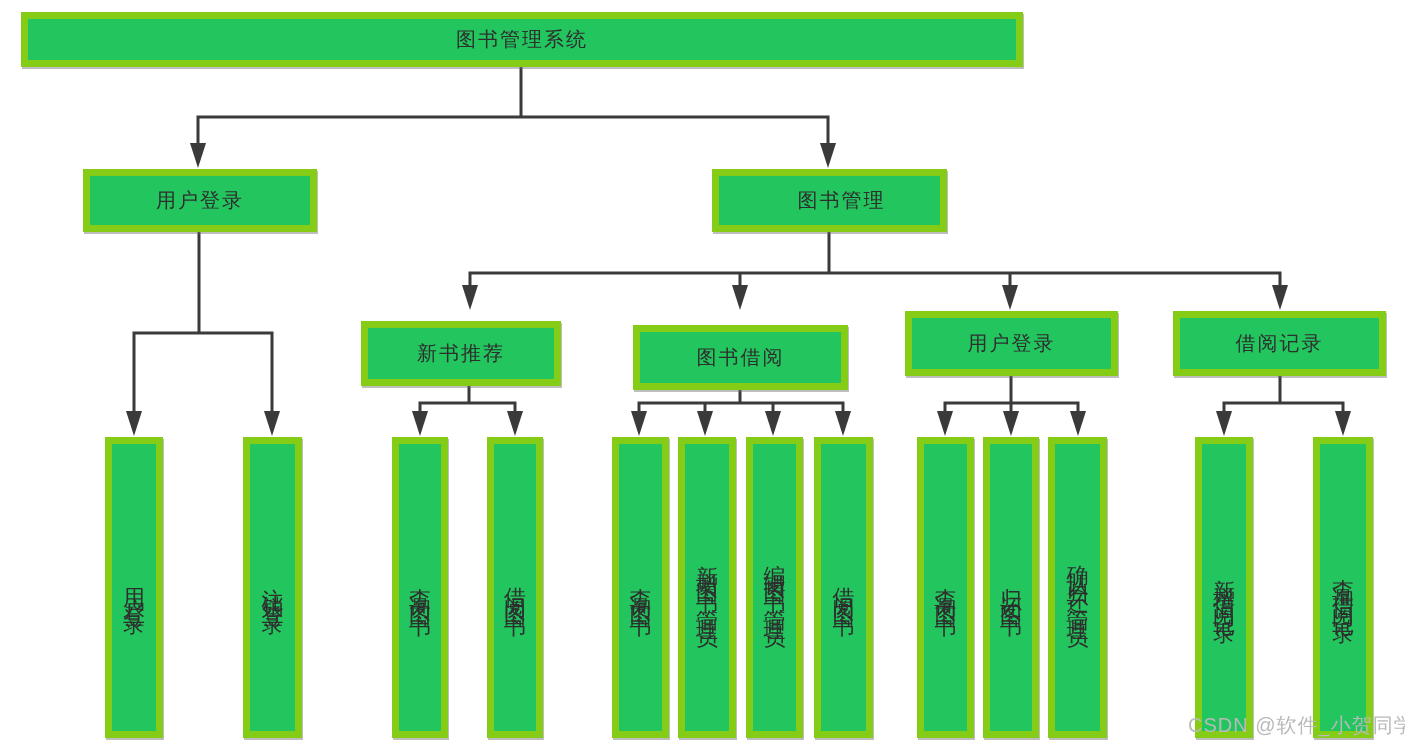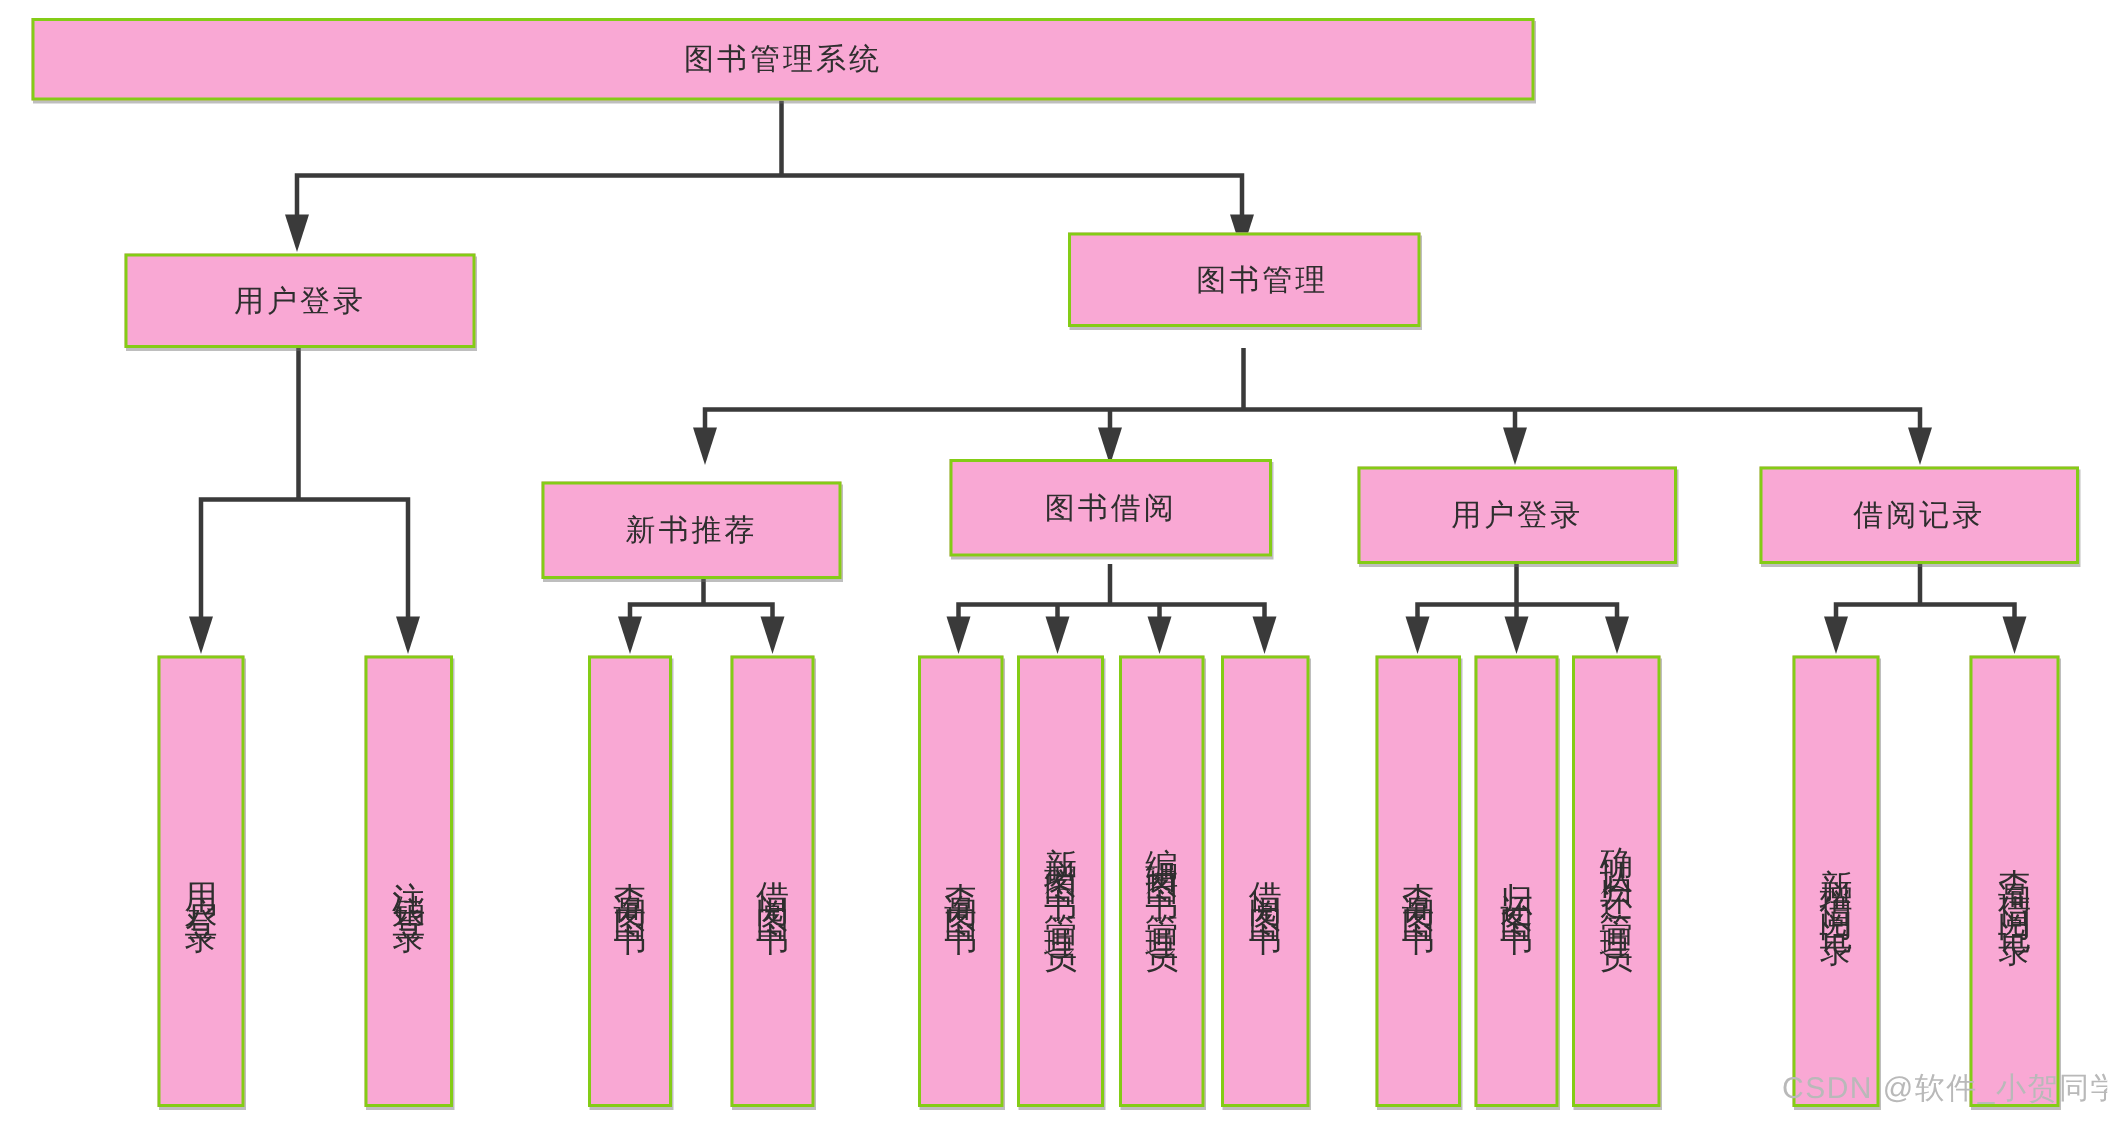--- a/index.html
+++ b/index.html
@@ -27,22 +27,22 @@
     stroke: #3a3a3a;
     stroke-width: 3;
   }
   .connectors polygon {
     fill: #3a3a3a;
     stroke: none;
   }
   .node {
     position: absolute;
     box-sizing: border-box;
-    border: 2px solid #84cc16;
-    background: #f9a8d4;
+    border: 7px solid #84cc16;
+    background: #22c55e;
     display: flex;
     align-items: center;
     justify-content: center;
     z-index: 2;
     box-shadow: 1px 2px 0 rgba(110,110,110,0.45);
   }
   .hnode {
     font-size: 20px;
     letter-spacing: 2px;
     white-space: nowrap;
@@ -106,24 +106,24 @@
     <polygon points="1070,411 1086,411 1078,436"></polygon>
 
     <path d="M1280,376 V403 M1224,420 V403 H1343 V420"></path>
     <polygon points="1216,411 1232,411 1224,436"></polygon>
     <polygon points="1335,411 1351,411 1343,436"></polygon>
   </svg>
 
   <div class="node hnode" style="left:21px; top:12px; width:1002px; height:55px;">图书管理系统</div>
 
   <div class="node hnode" style="left:83px; top:169px; width:234px; height:63px;">用户登录</div>
-  <div class="node hnode" style="left:712px; top:155px; width:235px; height:63px;padding-left:24px;">图书管理</div>
+  <div class="node hnode" style="left:712px; top:169px; width:235px; height:63px;padding-left:24px;">图书管理</div>
 
   <div class="node hnode" style="left:361px; top:321px; width:200px; height:65px;">新书推荐</div>
-  <div class="node hnode" style="left:633px; top:306px; width:215px; height:65px;">图书借阅</div>
+  <div class="node hnode" style="left:633px; top:325px; width:215px; height:65px;">图书借阅</div>
   <div class="node hnode" style="left:905px; top:311px; width:213px; height:65px;">用户登录</div>
   <div class="node hnode" style="left:1173px; top:311px; width:213px; height:65px;">借阅记录</div>
 
   <div class="node vnode" style="left:105px; width:58px;">
     <span class="vtext">用户登录</span>
   </div>
   <div class="node vnode" style="left:243px; width:59px;">
     <span class="vtext">注销登录</span>
   </div>
 

